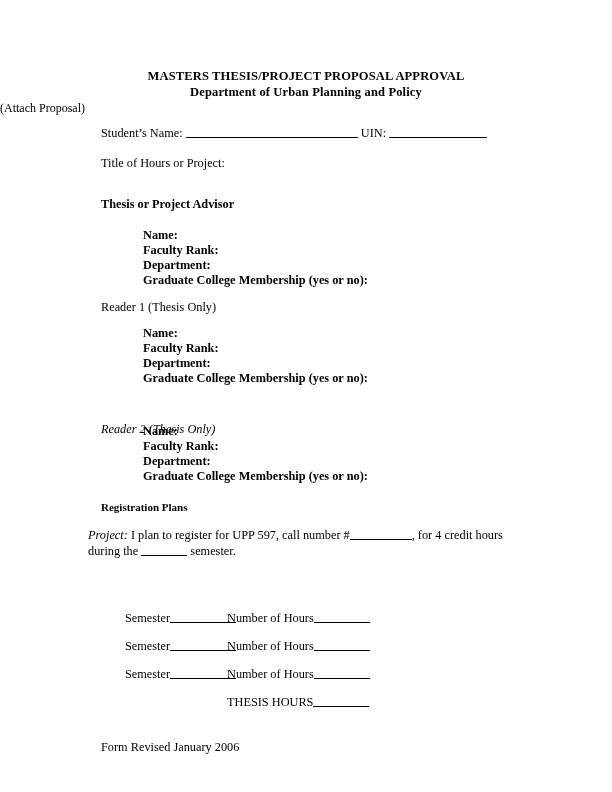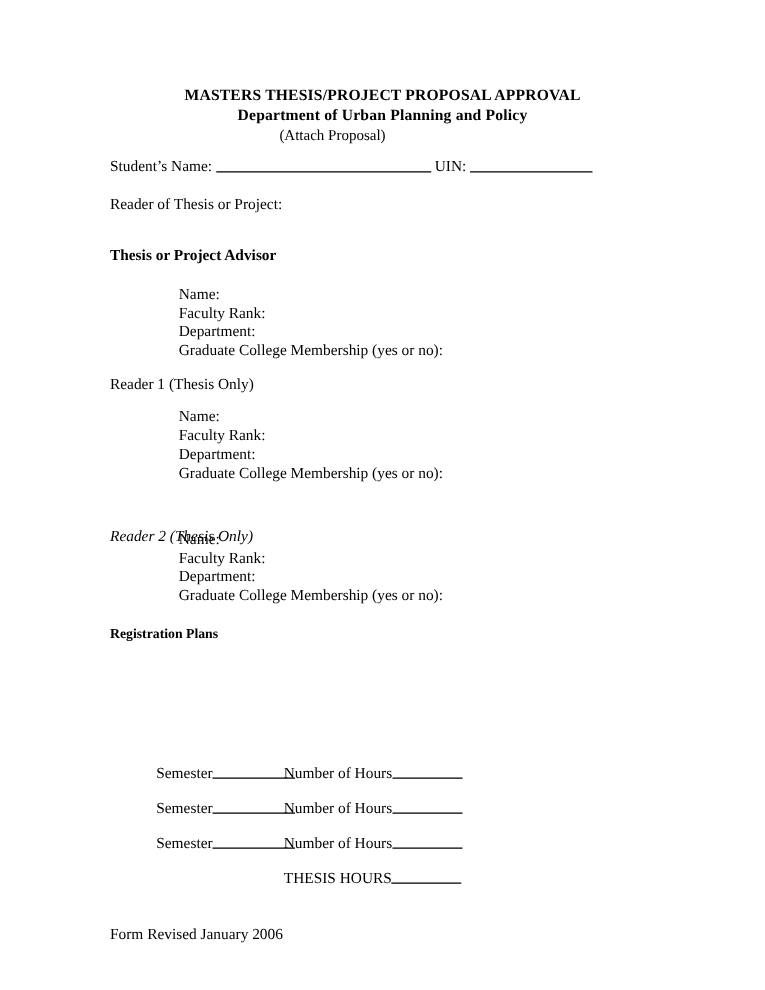--- a/index.html
+++ b/index.html
@@ -24,31 +24,32 @@
   .hdr {
     text-align: center;
     font-weight: bold;
     font-size: 12.5px;
     letter-spacing: 0.15px;
   }
   #title-main { position: absolute; left: 0; top: 69px; width: 612px; }
   #title-dept { position: absolute; left: 0; top: 85px; width: 612px; }
   #title-attach {
     position: absolute; left: 0; top: 101px; width: 532px;
-    text-align: center; font-size: 12px; font-weight: normal;
+    text-align: left; font-size: 12px; font-weight: normal;
   }
 
   .line {
     position: absolute;
     font-size: 12.3px;
     white-space: nowrap;
     line-height: 15px;
+    margin-left: 13px;
   }
   .ind0 { left: 88px; }
-  .ind1 { left: 143px; }
+  .ind1 { left: 130px; font-weight: bold; }
 
   .blank {
     display: inline-block;
     border-bottom: 1.3px solid #000;
     vertical-align: baseline;
     height: 11px;
     margin-bottom: -1px;
   }
   .b-name  { width: 172px; }
   .b-uin   { width: 98px; }
@@ -84,21 +85,21 @@
   <div class="hdr" id="title-main">MASTERS THESIS/PROJECT PROPOSAL APPROVAL</div>
   <div id="title-attach">(Attach Proposal)</div>
 
   <div class="line ind0" style="top:126px;">
     <span>Student’s Name:</span>
     <span class="blank b-name"></span>
     <span>UIN:</span>
     <span class="blank b-uin"></span>
   </div>
 
-  <div class="line ind0" style="top:156px;">Reader of Thesis or Project:</div>
+  <div class="line ind0" style="top:156px;">Title of Hours or Project:</div>
 
   <div class="line ind0" style="top:197px;font-weight:bold;">Thesis or Project Advisor</div>
   <div class="line ind1" style="top:228px;">Name:</div>
   <div class="line ind1" style="top:243px;">Faculty Rank:</div>
   <div class="line ind1" style="top:258px;">Department:</div>
   <div class="line ind1" style="top:273px;">Graduate College Membership (yes or no):</div>
 
   <div class="line ind0" style="top:300px;">Reader 1 (Thesis Only)</div>
   <div class="line ind1" style="top:326px;">Name:</div>
   <div class="line ind1" style="top:341px;">Faculty Rank:</div>
@@ -106,20 +107,23 @@
   <div class="line ind1" style="top:371px;">Graduate College Membership (yes or no):</div>
 
   <div class="line ind0" style="top:422px;font-style:italic;">Reader 2 (Thesis Only)</div>
   <div class="line ind1" style="top:424px;">Name:</div>
   <div class="line ind1" style="top:439px;">Faculty Rank:</div>
   <div class="line ind1" style="top:454px;">Department:</div>
   <div class="line ind1" style="top:469px;">Graduate College Membership (yes or no):</div>
 
   <div class="line ind0 bold" style="top:500px; font-size:11px;">Registration Plans</div>
 
+  <div class="para" style="top:527px;">
+    <span class="ital">Project:</span><span> I plan to register for UPP 597, call number #</span><span class="blank b-call"></span><span>, for 4 credit hours during the </span><span class="blank b-sem"></span><span> semester.</span>
+  </div>
 
 
   <div class="tbl-row" style="top:611px; left:0;">
     <span class="col-sem"><span>Semester</span><span class="blank b-semno"></span></span>
     <span class="col-hrs"><span>Number of Hours</span><span class="blank b-hours"></span></span>
   </div>
 
   <div class="tbl-row" style="top:639px; left:0;">
     <span class="col-sem"><span>Semester</span><span class="blank b-semno"></span></span>
     <span class="col-hrs"><span>Number of Hours</span><span class="blank b-hours"></span></span>

